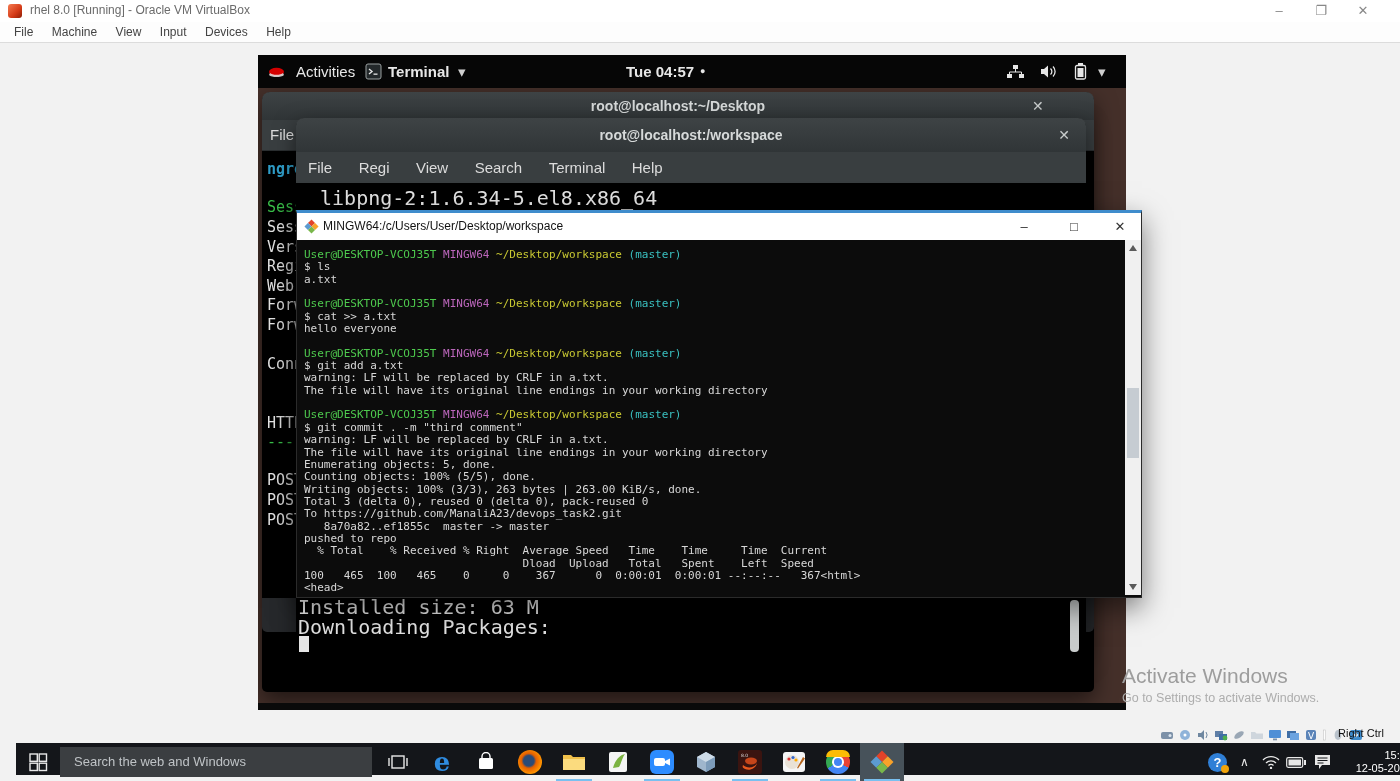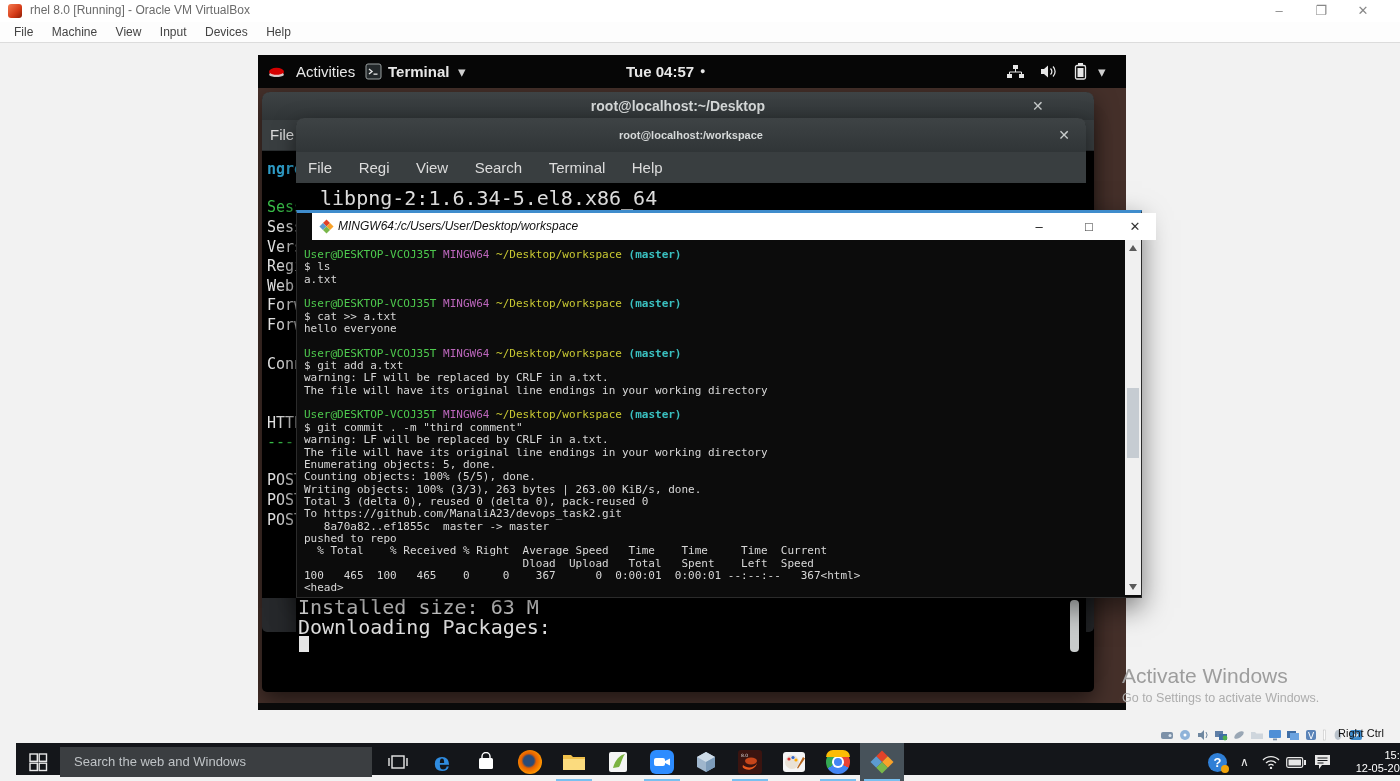--- a/index.html
+++ b/index.html
@@ -30,29 +30,29 @@
   .mono{font-family:"DejaVu Sans Mono","Liberation Mono",monospace;}
   .frag{position:absolute;left:5px;font-size:15px;color:#e6e6e6;white-space:pre;}
   .frag.blue{color:var(--ngrok_blue);font-weight:bold;}
   .frag.green{color:var(--ngrok_green);}
   
   .rhel-line{position:absolute;font-size:20px;color:#e3e3e3;white-space:pre;}
   
   #mingw{left:296px;top:210px;width:846px;height:388px;background:#0c0c0c;
     border:1px solid #2b2b2b;border-top:3px solid var(--accent_blue);box-sizing:border-box;
     box-shadow:0 10px 26px rgba(0,0,0,.5);}
-  #mingw-titlebar{left:15px;top:0;width:844px;height:27px;background:#ffffff;font-style:italic;}
+  #mingw-titlebar{left:0;top:0;width:844px;height:27px;background:#ffffff;}
   #mingw-title{left:26px;top:6px;font-size:12px;color:#111;}
   .mctl{top:2px;width:30px;height:23px;text-align:center;line-height:23px;font-size:13px;color:#333;}
   #mingw-body{left:0;top:27px;width:828px;height:355px;background:#0c0c0c;padding:9px 0 0 7px;box-sizing:border-box;}
   .tline{font-size:11px;line-height:12.35px;white-space:pre;color:#d8d8d8;}
   .p-user{color:var(--prompt_green);}
   .p-host{color:var(--prompt_magenta);}
   .p-path{color:var(--prompt_yellow);}
-  .p-branch{color:var(--prompt_cyan);font-weight:bold;}
+  .p-branch{color:var(--prompt_cyan);}
   #mingw-scroll{left:828px;top:27px;width:16px;height:355px;background:#f0f0f0;}
   .scroll-arrow{position:absolute;left:4px;width:0;height:0;border-left:4px solid transparent;border-right:4px solid transparent;}
   #mingw-thumb{position:absolute;left:2px;top:148px;width:12px;height:70px;background:#c6ccd2;}
   
   #ws-thumb{position:absolute;background:#c9cccc;border-radius:4px;}
   
   #wm-title{left:1122px;top:664px;font-size:21px;color:#9d9d9d;}
   #wm-sub{left:1122px;top:691px;font-size:12.5px;color:#adadad;}
   
   #vbox-status{left:1160px;top:726px;height:17px;display:flex;align-items:center;gap:4px;}
@@ -113,21 +113,21 @@
       <div class="frag" style="top:264px">HTTP</div>
       <div class="frag green" style="top:283px">----</div>
       <div class="frag" style="top:321px">POST</div>
       <div class="frag" style="top:341px">POST</div>
       <div class="frag" style="top:361px">POST</div>
       <div class="abs" style="left:0;top:448px;width:832px;height:34px;background:#27292c;border-radius:0 0 5px 5px;"></div>
     </div>
   </div>
 
   <div class="gwin" style="left:38px;top:63px;width:790px;height:534px;border-radius:9px 9px 0 0;">
-    <div class="gtitle" style="height:34px;line-height:34px;font-size:11px;">
+    <div class="gtitle" style="height:34px;line-height:34px;font-size:14px;">
       <span>root@localhost:/workspace</span>
     </div>
     <div class="gclose" style="right:16px;top:9px;">✕</div>
     <div class="gmenubar" style="top:34px;height:31px;line-height:31px;">
       <span style="margin-left:12px">File</span>
       <span style="margin-left:22px">Regi</span>
       <span style="margin-left:22px">View</span>
       <span style="margin-left:22px">Search</span>
       <span style="margin-left:22px">Terminal</span>
       <span style="margin-left:22px">Help</span>

